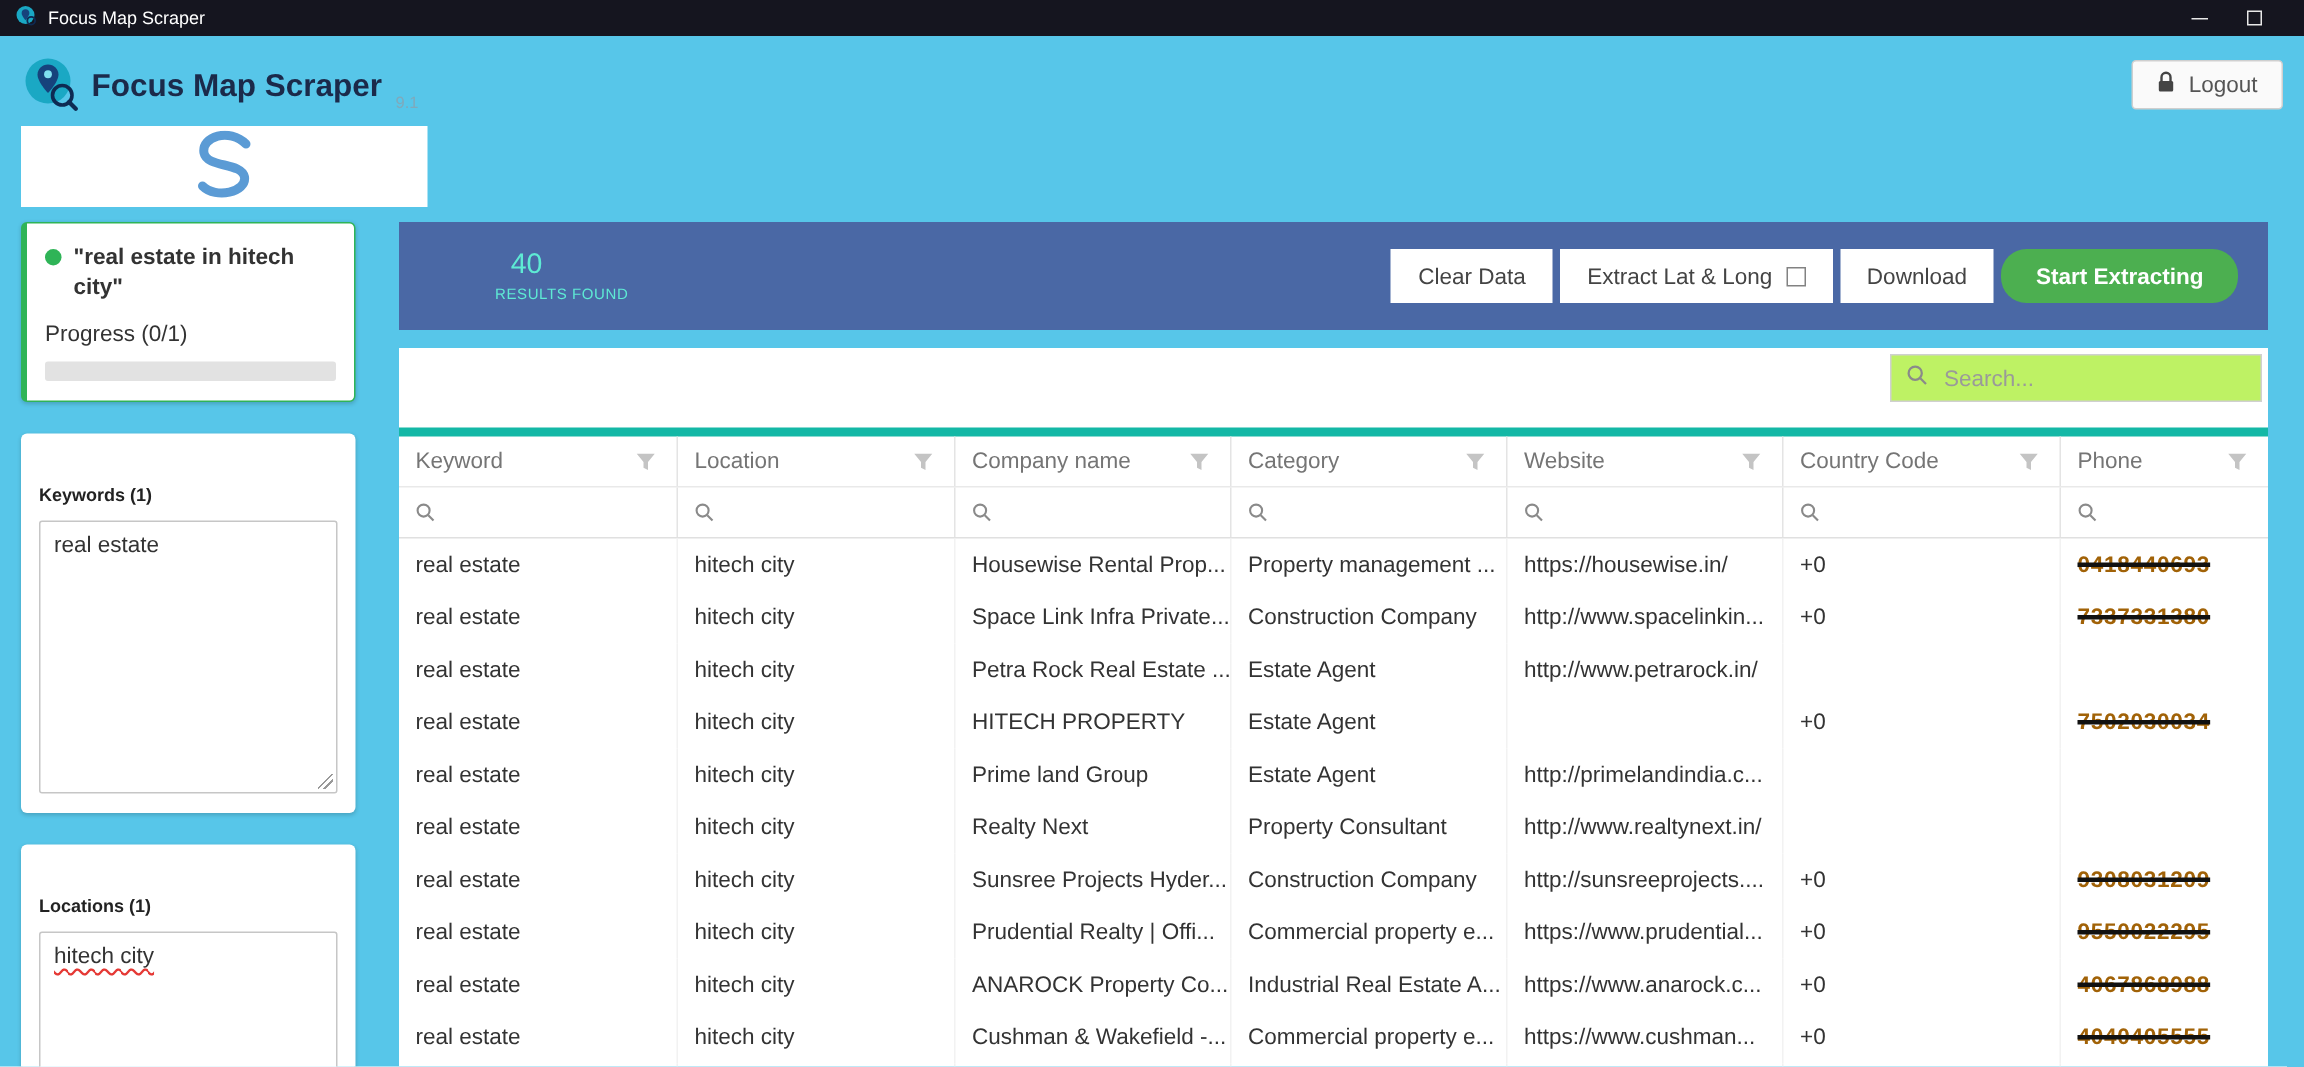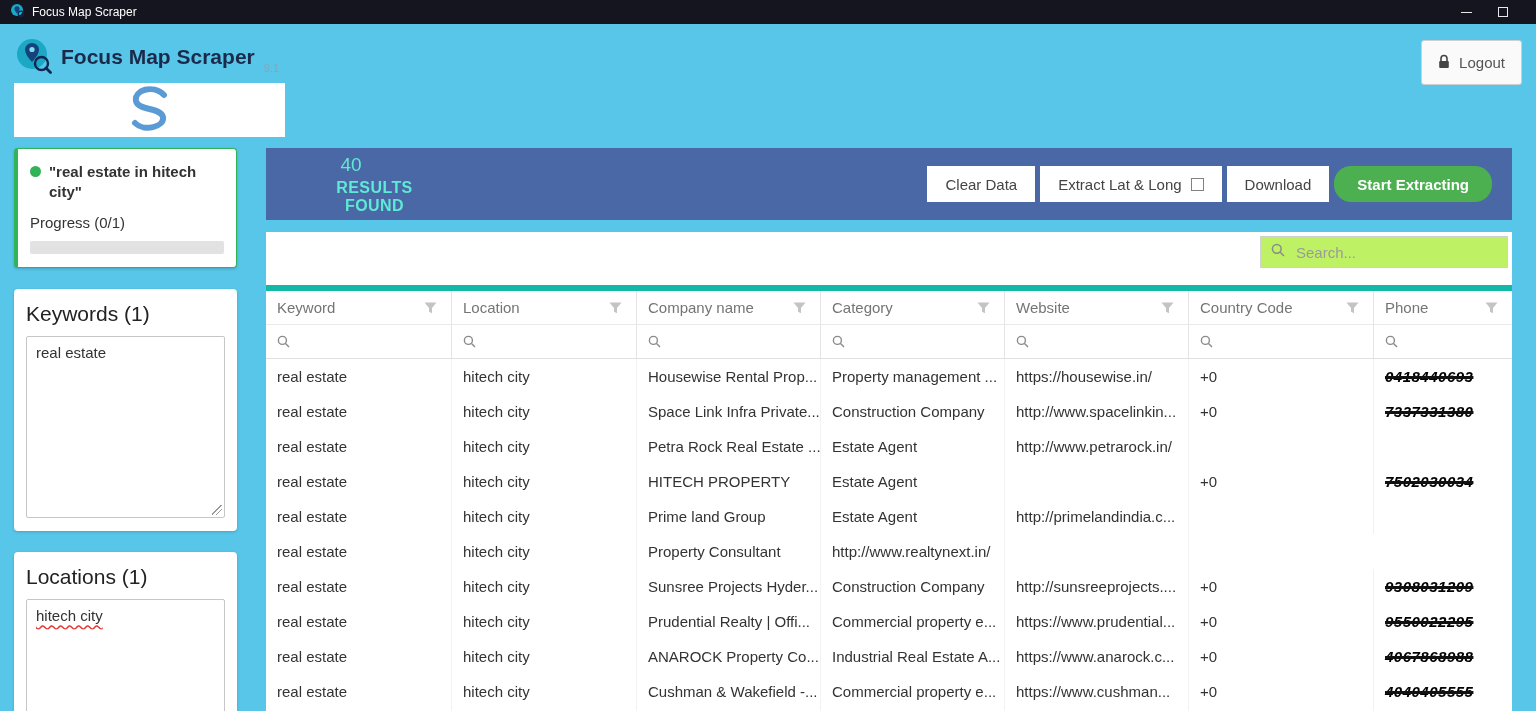--- a/index.html
+++ b/index.html
@@ -25,63 +25,63 @@
   
   .header{height:124px;padding:12px 14px 0 14px;display:flex;justify-content:space-between;align-items:flex-start;}
   .brand-row{display:flex;align-items:center;gap:9px;}
   .app-title{font-size:21px;font-weight:bold;color:#1b2a4a;}
   .version{font-size:11px;color:#7fa9bb;align-self:flex-end;margin-bottom:4px;}
   .sam-box{margin-top:5px;width:271px;height:54px;background:#fff;display:flex;align-items:center;gap:8px;padding:3px 10px;flex-direction:column;}
   .sam-text{display:flex;flex-direction:column;align-items:flex-start;line-height:1;}
   .sam-main{font-size:27px;font-weight:bold;letter-spacing:9px;color:#2d3a8c;font-family:"Liberation Serif",serif;}
   .sam-sub{font-size:10px;font-weight:bold;letter-spacing:4.5px;color:#1c79c0;border-top:2px solid #2d3a8c;padding-top:20px;margin-top:13px;}
   .sam-tag{font-size:7px;font-weight:bold;letter-spacing:4px;color:#2ab3a3;background:#ececec;padding:1px 4px;margin-top:2px;width:100%;}
-  .logout-btn{margin-top:4px;height:45px;padding:0 16px;display:flex;align-items:center;gap:9px;background:#fafafa;border:1px solid #cfcfcf;border-radius:3px;color:#555;font-size:15px;font-family:inherit;cursor:pointer;text-align:center;}
+  .logout-btn{margin-top:4px;height:33px;padding:0 16px;display:flex;align-items:center;gap:9px;background:#fafafa;border:1px solid #cfcfcf;border-radius:3px;color:#555;font-size:15px;font-family:inherit;cursor:pointer;text-align:center;}
   
   .layout{display:flex;height:563px;}
   .sidebar{width:266px;padding-left:14px;flex:none;}
   .card{background:#fff;width:223px;border-radius:4px;box-shadow:0 1px 3px rgba(0,0,0,.18);}
   .task-card{border:1px solid var(--card-green);border-left:4px solid var(--card-green);padding:13px 12px;margin-bottom:21px;}
   .task-query{font-size:15px;font-weight:600;color:#333;display:flex;gap:8px;line-height:1.3;}
   .dot{width:11px;height:11px;border-radius:50%;background:var(--card-green);flex:none;margin-top:4px;}
   .progress-label{margin-top:13px;font-size:15px;color:#333;}
   .progress-bar{margin-top:10px;height:13px;background:#e2e2e2;border-radius:2px;overflow:hidden;}
   .progress-fill{height:100%;width:0;background:var(--card-green);}
   .pad-card{padding:13px 12px;margin-bottom:21px;}
-  .card-title{font-weight:normal;font-size:21px;color:#222;margin-bottom:10px;}
+  .card-title{font-weight:bold;font-size:12px;color:#222;margin-bottom:10px;margin-top:21px;}
   .textarea{border:1px solid #c6c6c6;border-radius:2px;min-height:182px;padding:7px 9px;font-size:15px;color:#333;position:relative;background:#fff;}
   .textarea::after{content:"";position:absolute;right:2px;bottom:2px;width:10px;height:10px;
     background:linear-gradient(135deg,transparent 0 44%,#999 44% 52%,transparent 52% 66%,#999 66% 74%,transparent 74%);}
   .textarea.tall{min-height:210px;}
   .misspell{text-decoration:underline wavy #e53935;text-decoration-skip-ink:none;text-underline-offset:3px;}
   
   .main{flex:1;margin-right:24px;display:flex;flex-direction:column;min-width:0;}
   .results-bar{height:72px;background:var(--bar-blue);display:flex;align-items:center;justify-content:space-between;padding-right:20px;flex:none;}
   .count{width:170px;text-align:center;color:#5eead4;}
   .count-num{font-size:19px;}
-  .count-label{font-size:16px;font-weight:bold;letter-spacing:.4px;margin-top:3px;padding-left:47px;}
+  .count-label{font-size:10px;font-weight:normal;letter-spacing:.4px;margin-top:3px;padding-left:47px;}
   .actions{display:flex;gap:5px;}
   .btn{height:36px;background:#fff;border:none;color:#444;font-size:15px;padding:0 18px;display:flex;align-items:center;gap:9px;font-family:inherit;cursor:pointer;}
   .cb{width:13px;height:13px;border:1px solid #828282;background:#fff;flex:none;}
   .btn.green{background:var(--green);color:#fff;font-weight:bold;padding:0 23px;border-radius:17px;}
   .content{background:#fff;margin-top:12px;flex:1;overflow:hidden;}
   .search-row{display:flex;justify-content:flex-end;padding:4px;}
   .search-box{width:248px;height:32px;border:1px solid #d0d0d0;display:flex;align-items:center;gap:9px;padding:0 10px;background:#bef264;}
   .search-box input{border:none;outline:none;font-size:15px;color:#333;width:100%;font-family:inherit;background:transparent;}
   .search-box input::placeholder{color:#9a9a9a;}
   
   .table{margin-top:13px;}
   .trow{display:grid;grid-template-columns:186px 185px 184px 184px 184px 185px 1fr;}
   .th{height:33px;display:flex;align-items:center;justify-content:space-between;padding:0 14px 0 11px;color:#757575;font-size:15px;border-right:1px solid #e4e4e4;cursor:pointer;}
   .thead{border-top:6px solid #14b8a6;border-bottom:1px solid #e9e9e9;}
   .tf{height:33px;display:flex;align-items:center;padding:0 11px;border-right:1px solid #e4e4e4;cursor:text;}
   .tfilter{border-bottom:1px solid #e0e0e0;}
   .td{height:35px;display:flex;align-items:center;padding:0 11px;font-size:15px;color:#333;border-right:1px solid #f2f2f2;white-space:nowrap;overflow:hidden;}
   .th:last-child,.tf:last-child,.td:last-child{border-right:none;}
-  .struck{font-weight:bold;color:#000000;text-decoration:line-through;text-decoration-thickness:3px;text-decoration-color:#111;letter-spacing:.5px;font-style:italic;}
+  .struck{font-weight:bold;color:#a16207;text-decoration:line-through;text-decoration-thickness:3px;text-decoration-color:#111;letter-spacing:.5px;}
 </style>
 </head>
 <body>
 
 <div class="titlebar">
   <div class="tb-left">
     <span>
       <svg width="15" height="15" viewBox="0 0 15 15">
           <circle cx="7" cy="7" r="6" fill="#1aa8c4"></circle>
           <path d="M7 3.2c1.5 0 2.6 1.1 2.6 2.5C9.6 7.6 7 10.5 7 10.5S4.4 7.6 4.4 5.7C4.4 4.3 5.5 3.2 7 3.2Z" fill="#16427c"></path>
@@ -326,20 +326,21 @@
               <div class="td">hitech city</div>
               <div class="td">Prime land Group</div>
               <div class="td">Estate Agent</div>
               <div class="td">http://primelandindia.c...</div>
               <div class="td"></div>
               <div class="td"></div>
             </div>
             <div class="trow">
               <div class="td">real estate</div>
               <div class="td">hitech city</div>
+              <div class="td">Realty Next</div>
               <div class="td">Property Consultant</div>
               <div class="td">http://www.realtynext.in/</div>
               <div class="td"></div>
               <div class="td"></div>
             </div>
             <div class="trow">
               <div class="td">real estate</div>
               <div class="td">hitech city</div>
               <div class="td">Sunsree Projects Hyder...</div>
               <div class="td">Construction Company</div>

